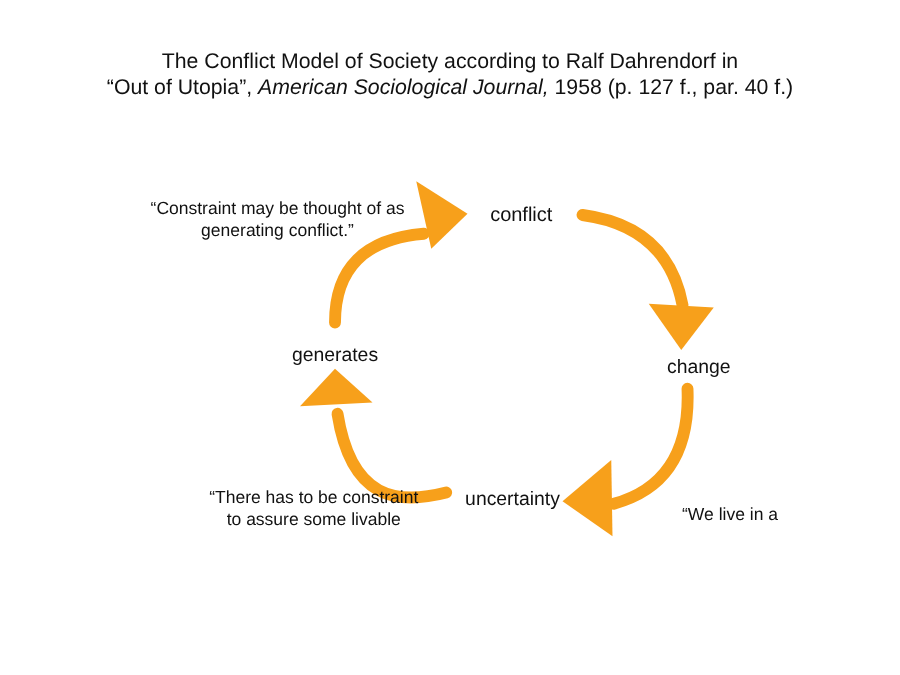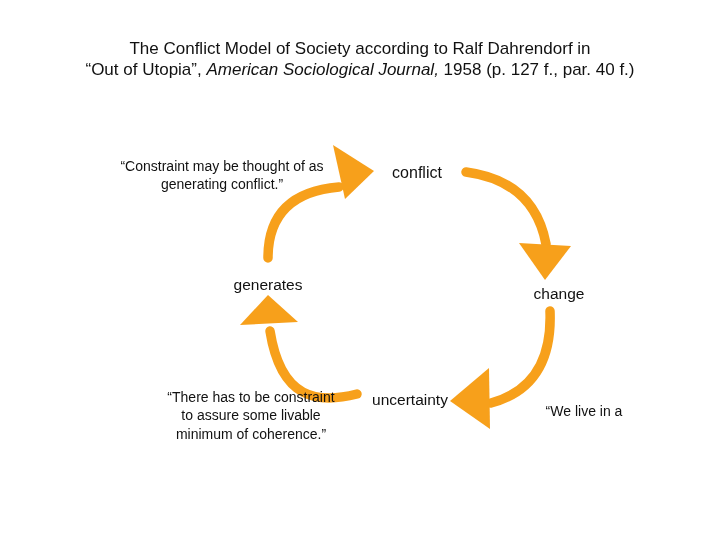--- a/index.html
+++ b/index.html
@@ -107,16 +107,15 @@
   </div>
 
 
   <div class="quote" style="left:584px; top:374px;margin-top:28px;">
     <div>“We live in a</div>
   </div>
 
   <div class="quote" style="left:251px; top:388px;">
     <div>“There has to be constraint</div>
     <div>to assure some livable</div>
-    <div>minimum of coherence.”</div>
   </div>
 
 </div>
 
 </body></html>

